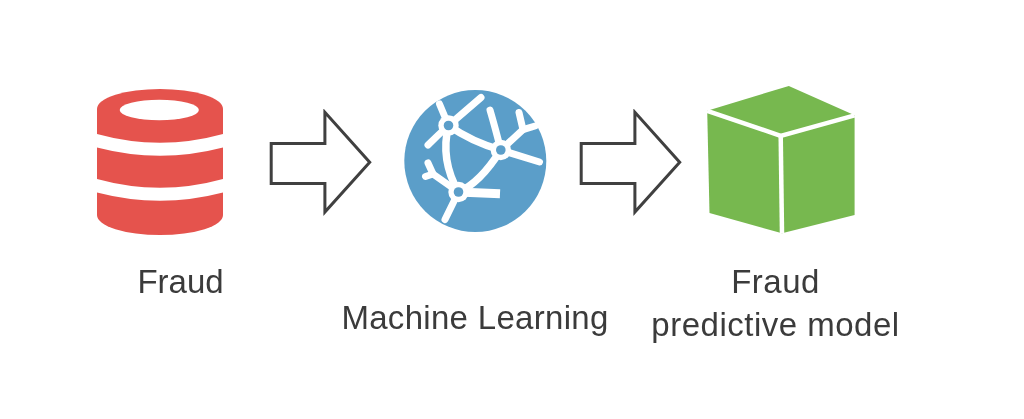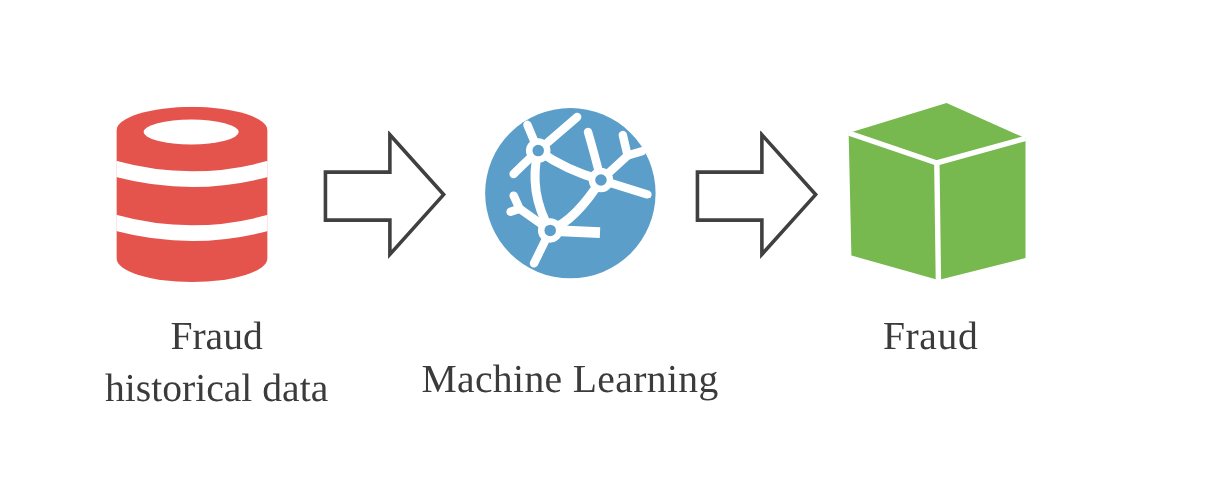--- a/index.html
+++ b/index.html
@@ -3,21 +3,20 @@
 <meta charset="utf-8">
 <style>
   html, body { margin: 0; padding: 0; }
   body { font-family: "Liberation Sans", sans-serif; }
   .stage {
     position: relative;
     width: 1024px;
     height: 419px;
     background: #ffffff;
     overflow: hidden;
-    font-family: Liberation Serif, serif;
   }
   .icon-box { position: absolute; }
   .node-label {
     position: absolute;
     transform: translateX(-50%);
     text-align: center;
     white-space: nowrap;
     font-size: 33px;
     line-height: 43.5px;
     letter-spacing: 0px;
@@ -89,24 +88,24 @@
       <polygon points="82.8,1.9 148.6,31.3 148.6,131.1 76,149.3 3.5,128.9 1.2,26.8" fill="#77b84f"></polygon>
       <g stroke="#ffffff" stroke-width="4.5" fill="none" stroke-linecap="butt">
         <path d="M1.2,26.8 L74.7,51.8 L148.6,31.3"></path>
         <path d="M74.7,51.8 L76,149.3"></path>
       </g>
     </svg>
   </div>
 
   <div class="node-label" style="left: 180.5px; top: 259.5px; color: rgb(59, 59, 59);">
     <span>Fraud</span>
-    <span>historical data</span>
   </div>
 
   <div class="node-label" style="left: 475px; top: 259.5px; letter-spacing: 0.3px; color: rgb(59, 59, 59); margin-top: 36px;">
     <span>Machine Learning</span>
   </div>
 
   <div class="node-label" style="left: 775.5px; top: 259.5px; letter-spacing: 0.5px; color: rgb(59, 59, 59);">
     <span>Fraud</span>
+    <span>predictive model</span>
   </div>
 
 </div>
 
 </body></html>

